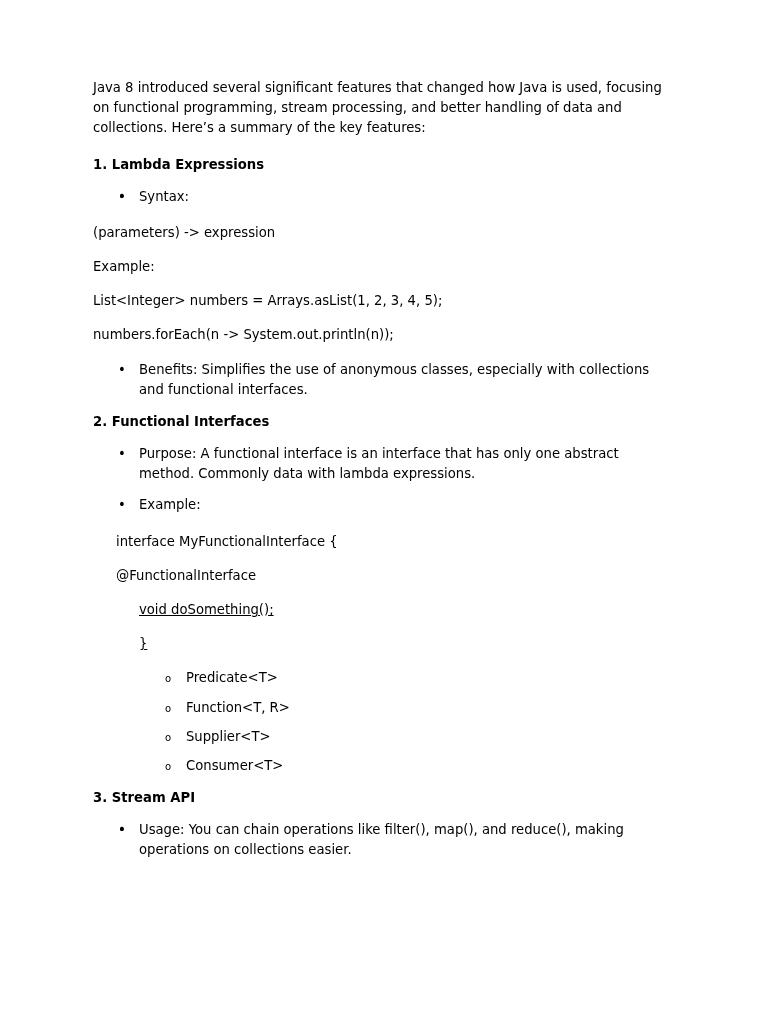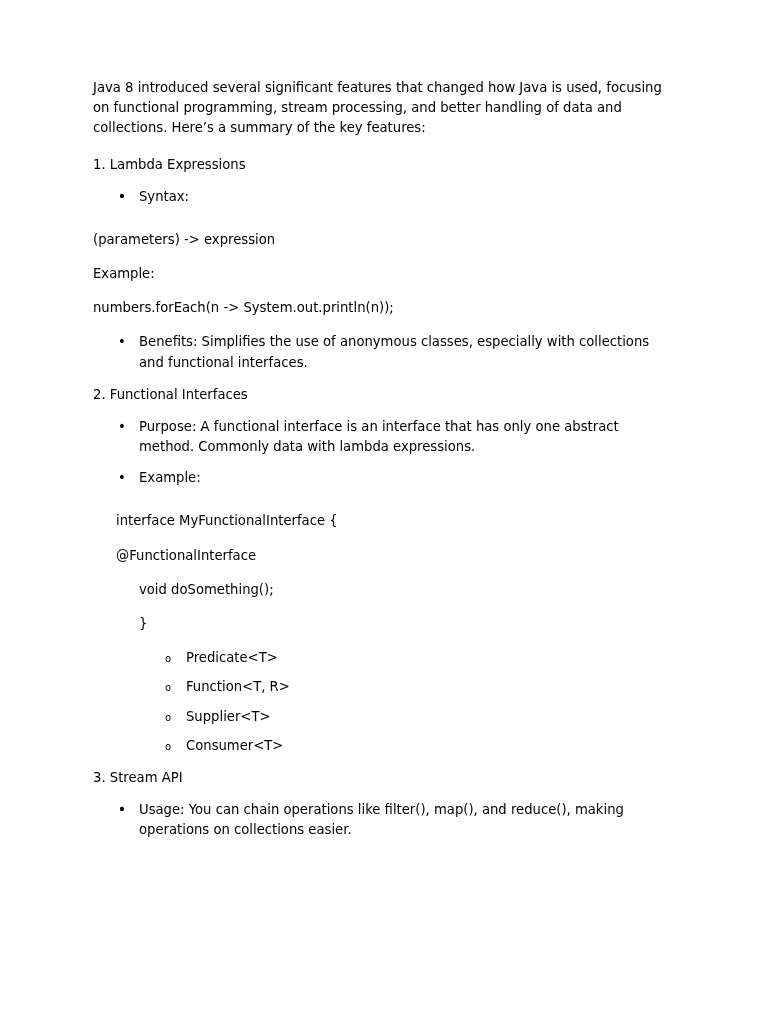--- a/index.html
+++ b/index.html
@@ -26,21 +26,21 @@
     line-height: 20.2px;
     margin: 0 0 14px 0;
     text-align: left;
   }
   .intro {
     margin-bottom: 16px;
   }
   .heading {
     font-size: 13.2px;
     line-height: 20px;
-    font-weight: normal;
+    font-weight: bold;
     margin: 0 0 12px 0;
   }
   .heading.spaced-top {
   }
   ul.bullets {
     list-style: none;
     margin: 0 0 12px 0;
     padding: 0;
   }
   ul.bullets > li {
@@ -56,27 +56,28 @@
   ul.bullets > li .bullet-dot {
     position: absolute;
     left: 25px;
     top: 0;
     font-size: 13.2px;
     line-height: 20.2px;
   }
   .code-line {
     font-size: 13.2px;
     line-height: 20.2px;
-    margin: 7px 0 14px 0;
+    margin: 0 0 14px 0;
   }
   .code-line.indent-1 {
     padding-left: 23px;
   }
   .code-line.indent-2 {
     padding-left: 46px;
+    text-decoration: underline;
   }
   ul.circles {
     list-style: none;
     margin: 0 0 12px 0;
     padding: 0;
   }
   ul.circles > li {
     position: relative;
     font-size: 13.2px;
     line-height: 20.2px;
@@ -110,20 +111,21 @@
     <li>
       <span class="bullet-dot">•</span>
       <span>Syntax:</span>
     </li>
   </ul>
 
   <div class="block-gap"></div>
 
   <p class="code-line">(parameters) -&gt; expression</p>
   <p class="code-line">Example:</p>
+  <p class="code-line">List&lt;Integer&gt; numbers = Arrays.asList(1, 2, 3, 4, 5);</p>
   <p class="code-line">numbers.forEach(n -&gt; System.out.println(n));</p>
 
   <ul class="bullets">
     <li>
       <span class="bullet-dot">•</span>
       <span>Benefits: Simplifies the use of anonymous classes, especially with collections and functional interfaces.</span>
     </li>
   </ul>
 
   <h2 class="heading spaced-top">2. Functional Interfaces</h2>

